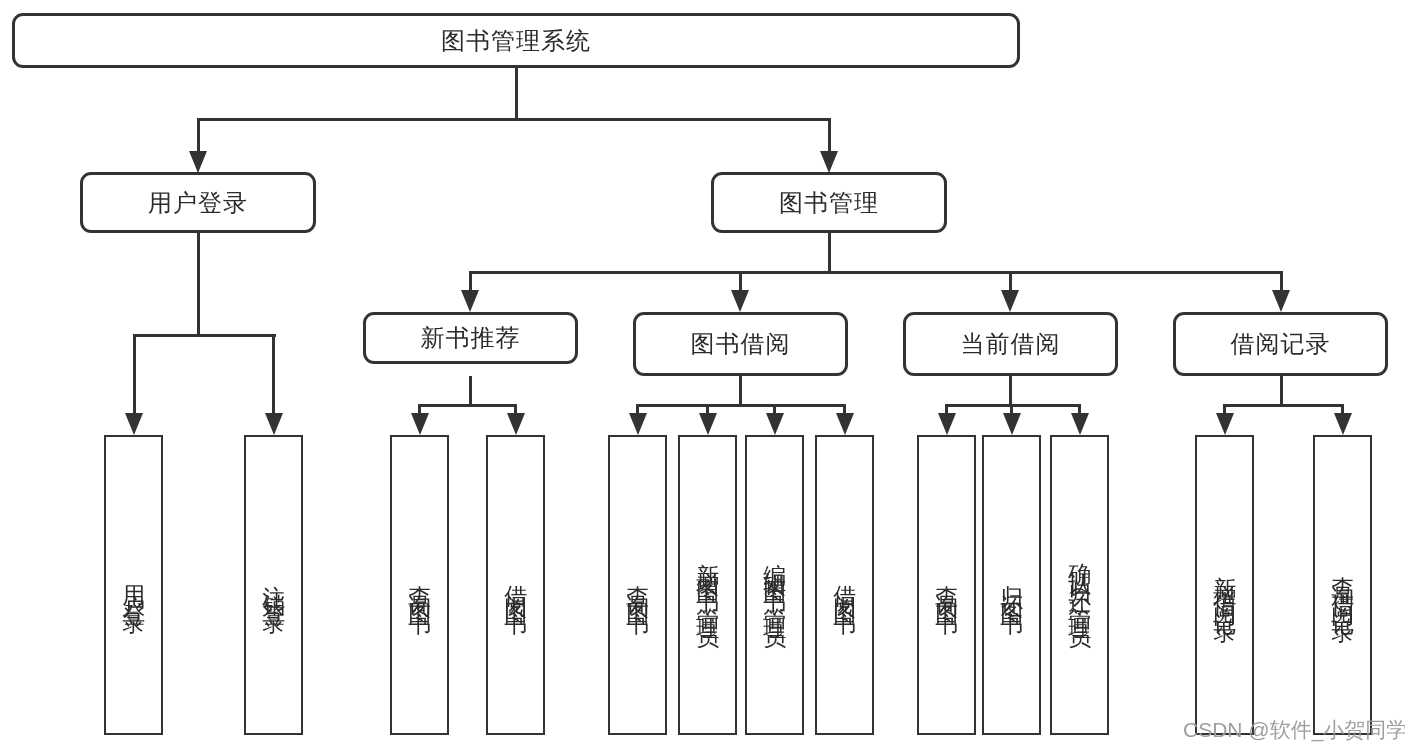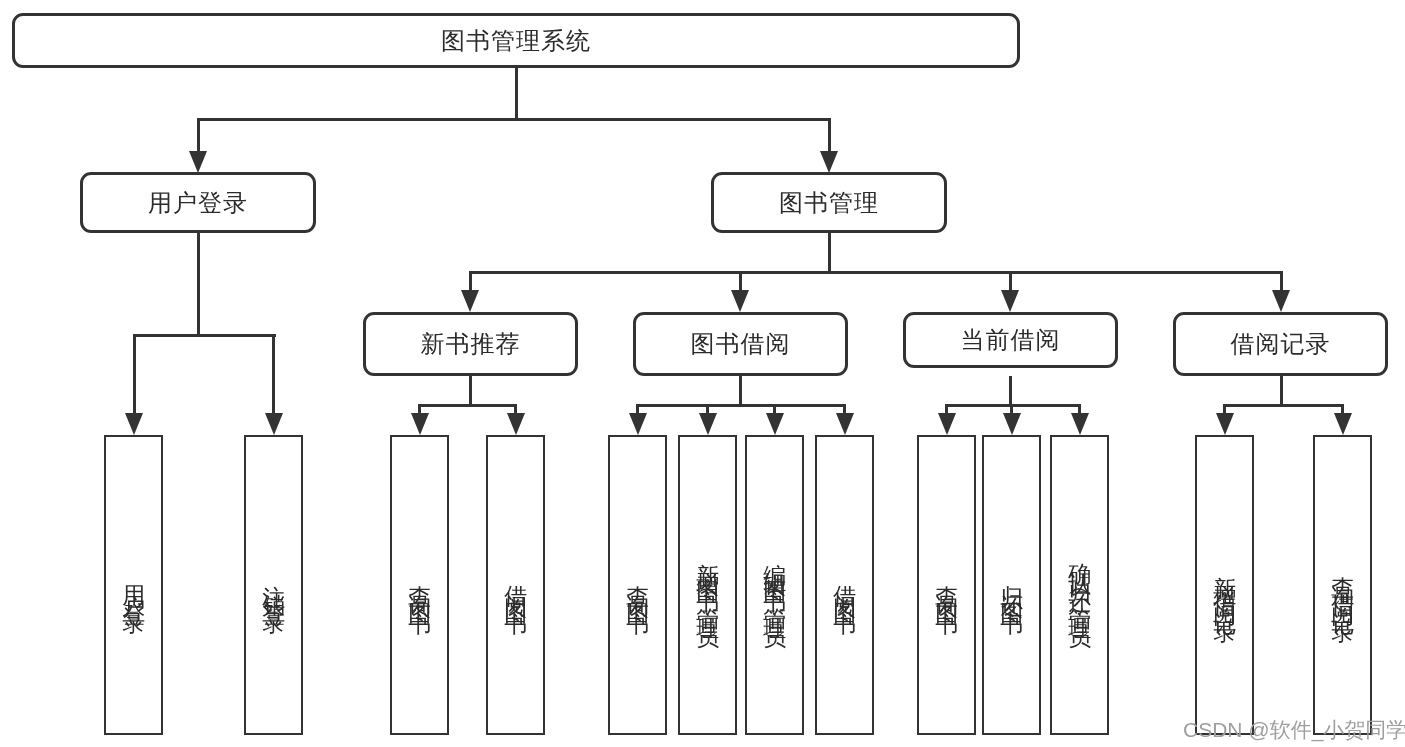--- a/index.html
+++ b/index.html
@@ -83,27 +83,27 @@
   <div class="hline" style="left:468.5px;top:271px;width:814px;"></div>
   <div class="vline" style="left:468.5px;top:271px;height:21px;"></div>
   <div class="vline" style="left:738.5px;top:271px;height:21px;"></div>
   <div class="vline" style="left:1008.5px;top:271px;height:21px;"></div>
   <div class="vline" style="left:1279.5px;top:271px;height:21px;"></div>
   <div class="arw" style="left:461px;top:290px;"></div>
   <div class="arw" style="left:731px;top:290px;"></div>
   <div class="arw" style="left:1001px;top:290px;"></div>
   <div class="arw" style="left:1272px;top:290px;"></div>
 
-  <div class="box hbox" style="left:363px;top:312px;width:215px;height:64px;">
+  <div class="box hbox" style="left:363px;top:312px;width:215px;height:52px;">
     <span>新书推荐</span>
   </div>
   <div class="box hbox" style="left:633px;top:312px;width:215px;height:64px;">
     <span>图书借阅</span>
   </div>
-  <div class="box hbox" style="left:903px;top:312px;width:215px;height:56px;">
+  <div class="box hbox" style="left:903px;top:312px;width:215px;height:64px;">
     <span>当前借阅</span>
   </div>
   <div class="box hbox" style="left:1173px;top:312px;width:215px;height:64px;">
     <span>借阅记录</span>
   </div>
 
   <div class="vline" style="left:468.5px;top:376px;height:31px;"></div>
   <div class="hline" style="left:418px;top:404px;width:99px;"></div>
   <div class="vline" style="left:418px;top:404px;height:11px;"></div>
   <div class="vline" style="left:514px;top:404px;height:11px;"></div>

